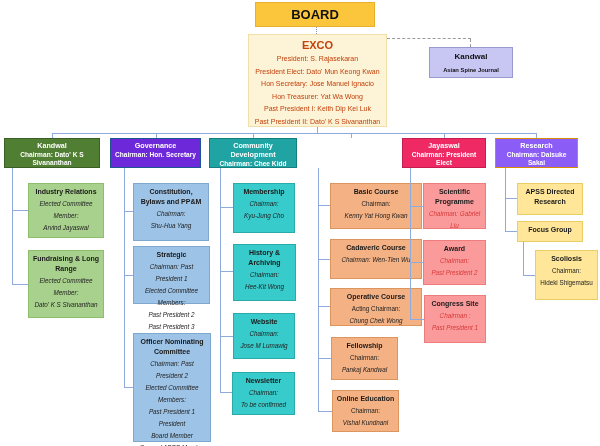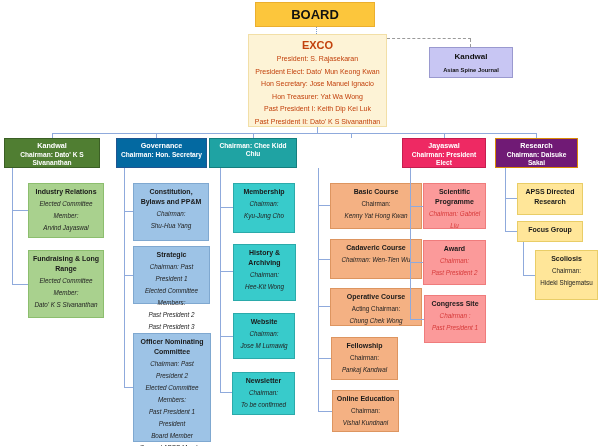--- a/index.html
+++ b/index.html
@@ -69,32 +69,33 @@
   <div class="abs cv" style="left:156px;top:133px;height:5px"></div>
   <div class="abs cv" style="left:253px;top:133px;height:5px"></div>
   <div class="abs cv" style="left:351px;top:133px;height:5px"></div>
   <div class="abs cv" style="left:444px;top:133px;height:5px"></div>
   <div class="abs cv" style="left:536px;top:133px;height:5px"></div>
 
   <div class="abs hdr" style="left: 4px; top: 138px; width: 96px; background: rgb(80, 126, 50); border-color: rgb(59, 95, 37);">
     <div class="hn">Kandwal</div>
     <div class="hc">Chairman: Dato' K S Sivananthan</div>
   </div>
-  <div class="abs hdr" style="left: 110px; top: 138px; width: 91px; background: #0369a1; border-color: rgb(31, 85, 145); margin-left: 6px;">
+  <div class="abs hdr" style="left: 110px; top: 138px; width: 91px; background: #6d28d9; border-color: rgb(31, 85, 145);">
     <div class="hn">Governance</div>
     <div class="hc">Chairman: Hon. Secretary</div>
   </div>
   <div class="abs hdr" style="left: 209px; top: 138px; width: 88px; background: rgb(31, 163, 163); border-color: rgb(21, 126, 126);">
+    <div class="hn">Community Development</div>
     <div class="hc">Chairman: Chee Kidd Chiu</div>
   </div>
   <div class="abs hdr" style="left: 402px; top: 138px; width: 84px; background: rgb(238, 41, 99); border-color: rgb(196, 30, 79);">
     <div class="hn">Jayaswal</div>
     <div class="hc">Chairman: President Elect</div>
   </div>
-  <div class="abs hdr" style="left: 495px; top: 138px; width: 83px; background: #701a75; border-color: rgb(217, 138, 6);">
+  <div class="abs hdr" style="left: 495px; top: 138px; width: 83px; background: #8b5cf6; border-color: rgb(217, 138, 6);">
     <div class="hn">Research</div>
     <div class="hc">Chairman: Daisuke Sakai</div>
   </div>
 
   <div class="abs cv" style="left:12px;top:168px;height:116px"></div>
   <div class="abs ch" style="left:12px;top:210px;width:16px"></div>
   <div class="abs ch" style="left:12px;top:284px;width:16px"></div>
 
   <div class="abs node" style="left: 28px; top: 183px; width: 76px; height: 55px; background: rgb(169, 209, 142); border-color: rgb(140, 190, 110);">
     <div class="nt">Industry Relations</div>

